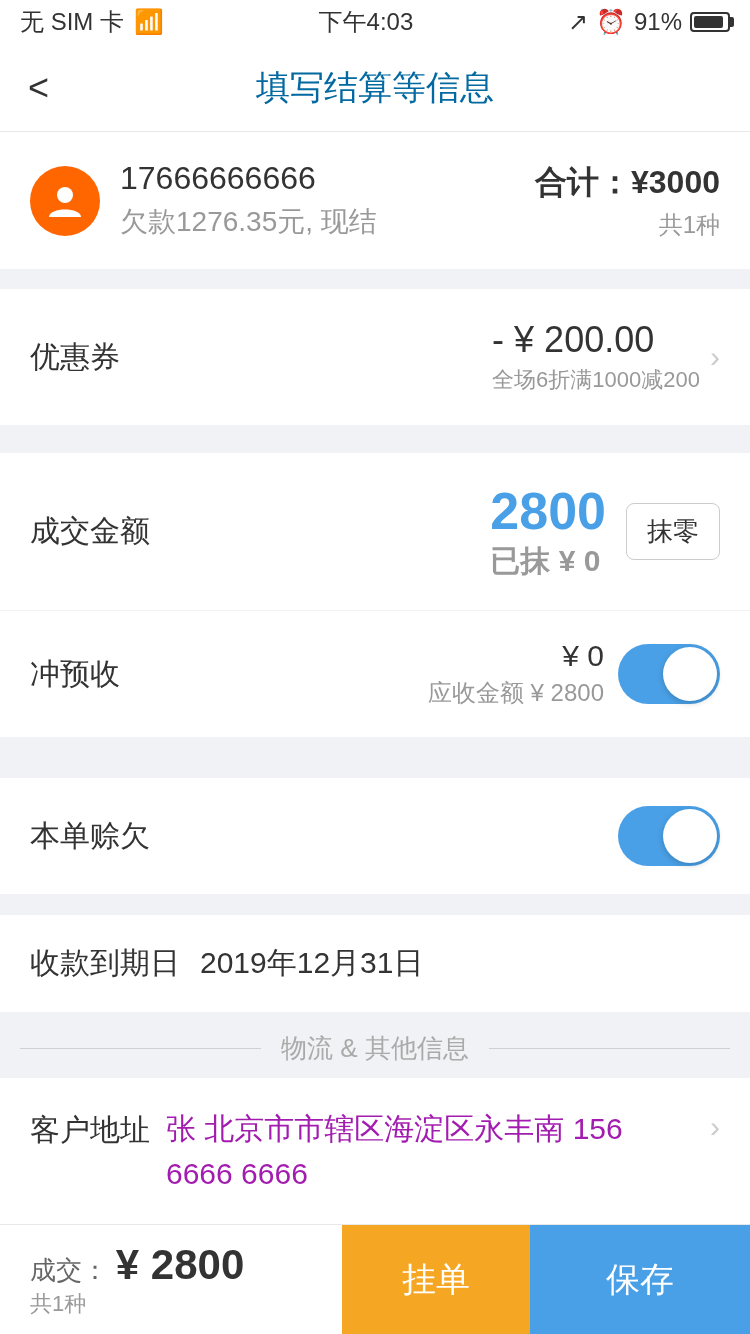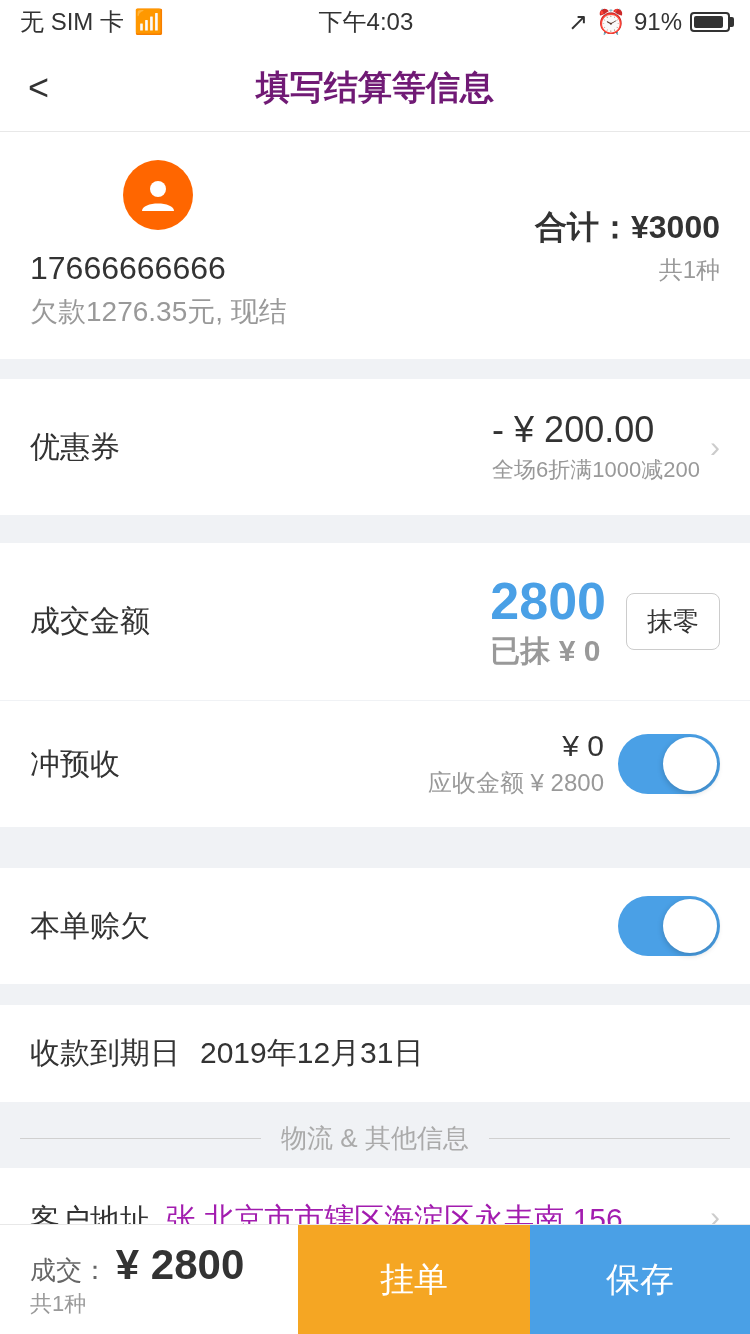--- a/index.html
+++ b/index.html
@@ -44,40 +44,40 @@
     }
     .nav-back {
       position: absolute;
       left: 28px;
       font-size: 36px;
       color: #333;
       cursor: pointer;
     }
     .nav-title {
       font-size: 34px;
-      font-weight: 700;
-      color: #701a75;
+      font-weight: 400;
+      color: #0369a1;
     }
 
     
     .content {
       width: 750px;
       background: #f0f2f5;
     }
 
     
     .customer-card {
       background: #fff;
       padding: 28px 30px;
       display: flex;
       align-items: center;
       justify-content: space-between;
       margin-bottom: 20px;
     }
-    .customer-left { display: flex; align-items: center; gap: 20px; flex-direction: column; }
+    .customer-left { display: flex; align-items: center; gap: 20px; }
     .avatar {
       width: 70px; height: 70px;
       border-radius: 50%;
       background: #f60;
       display: flex; align-items: center; justify-content: center;
       font-size: 32px; color: #fff;
     }
     .customer-info .phone { font-size: 32px; font-weight: 500; color: #333; }
     .customer-info .debt { font-size: 28px; color: #999; margin-top: 6px; }
     .customer-right { text-align: right; }
@@ -228,21 +228,21 @@
       flex: 1;
       display: flex;
       flex-direction: column;
       justify-content: center;
       padding: 0 30px;
     }
     .bottom-summary .summary-label { font-size: 26px; color: #666; }
     .bottom-summary .summary-amount { font-size: 42px; font-weight: 600; color: #333; }
     .bottom-summary .summary-count { font-size: 22px; color: #999; }
     .btn-hold {
-      width: 232px;
+      width: 188px;
       background: #f5a623;
       display: flex;
       align-items: center;
       justify-content: center;
       font-size: 34px;
       color: #fff;
       cursor: pointer;
       font-weight: 500;
     }
     .btn-save {

